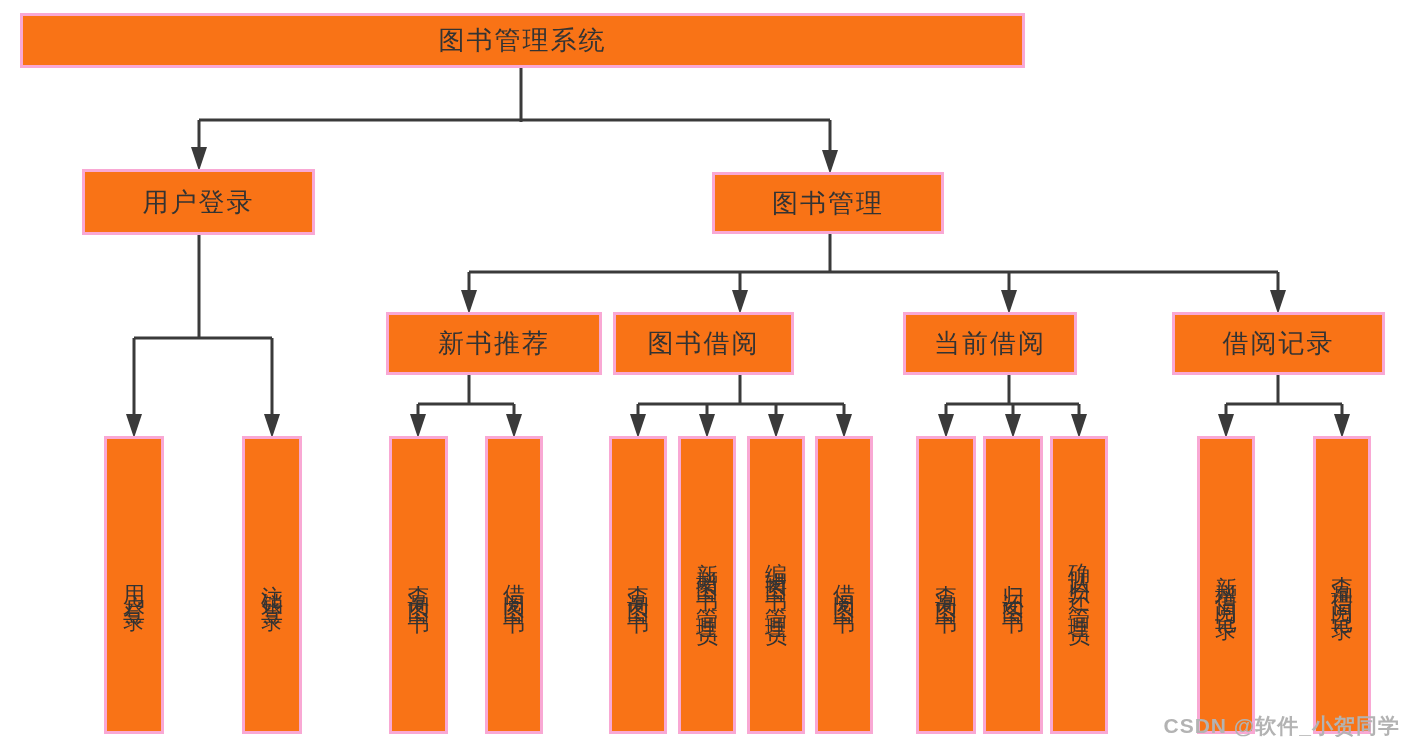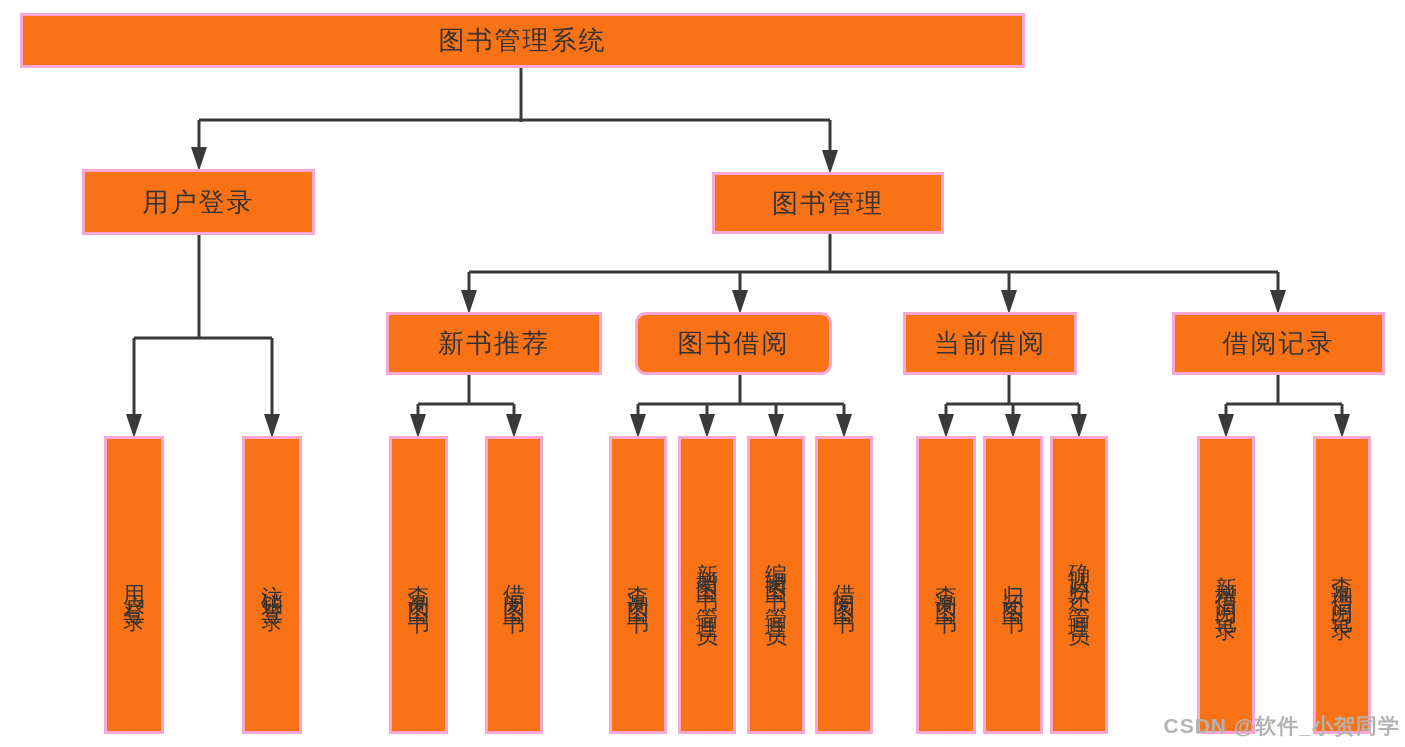--- a/index.html
+++ b/index.html
@@ -74,21 +74,21 @@
   <div class="box h" style="left:82px; top:169px; width:233px; height:66px;">
     <span>用户登录</span>
   </div>
   <div class="box h" style="left:712px; top:172px; width:232px; height:62px;">
     <span>图书管理</span>
   </div>
 
   <div class="box h" style="left:362px; top:312px; width:216px; height:63px;margin-left:24px;">
     <span>新书推荐</span>
   </div>
-  <div class="box h" style="left:635px; top:312px; width:197px; height:63px;border-radius:11px;">
+  <div class="box h" style="left:613px; top:312px; width:181px; height:63px;">
     <span>图书借阅</span>
   </div>
   <div class="box h" style="left:903px; top:312px; width:174px; height:63px;">
     <span>当前借阅</span>
   </div>
   <div class="box h" style="left:1172px; top:312px; width:213px; height:63px;">
     <span>借阅记录</span>
   </div>
 
   <div class="box v" style="left:104px; top:436px; width:60px; height:298px;">

